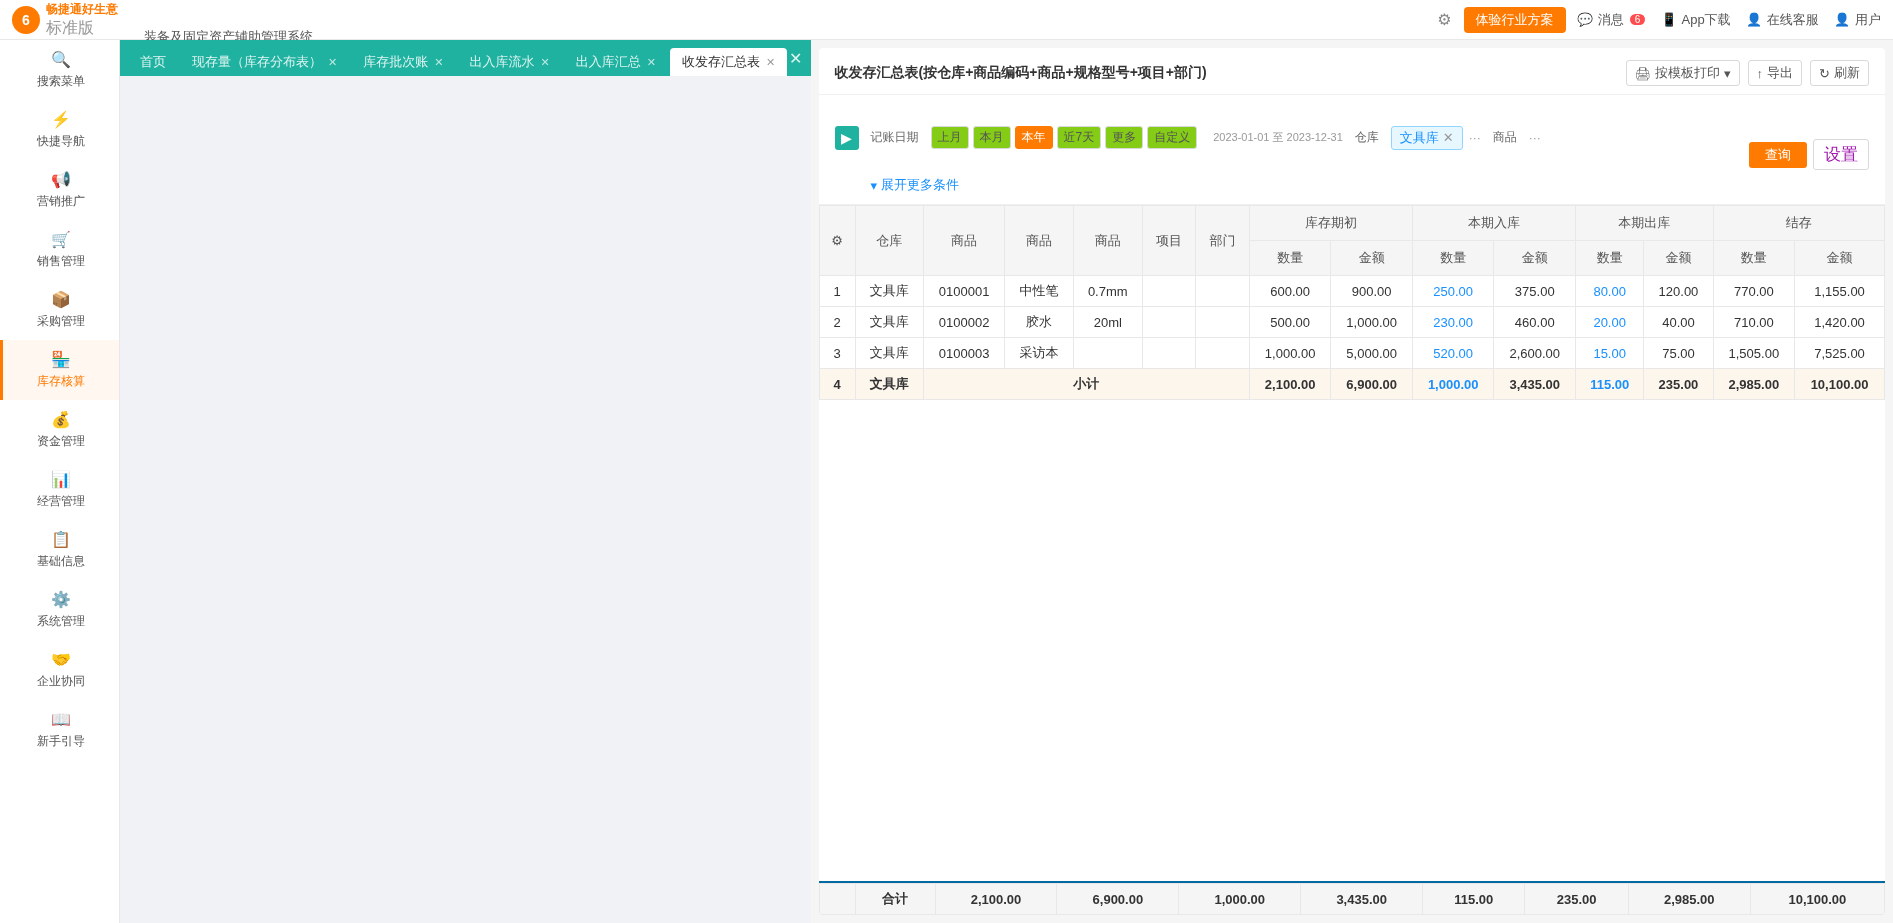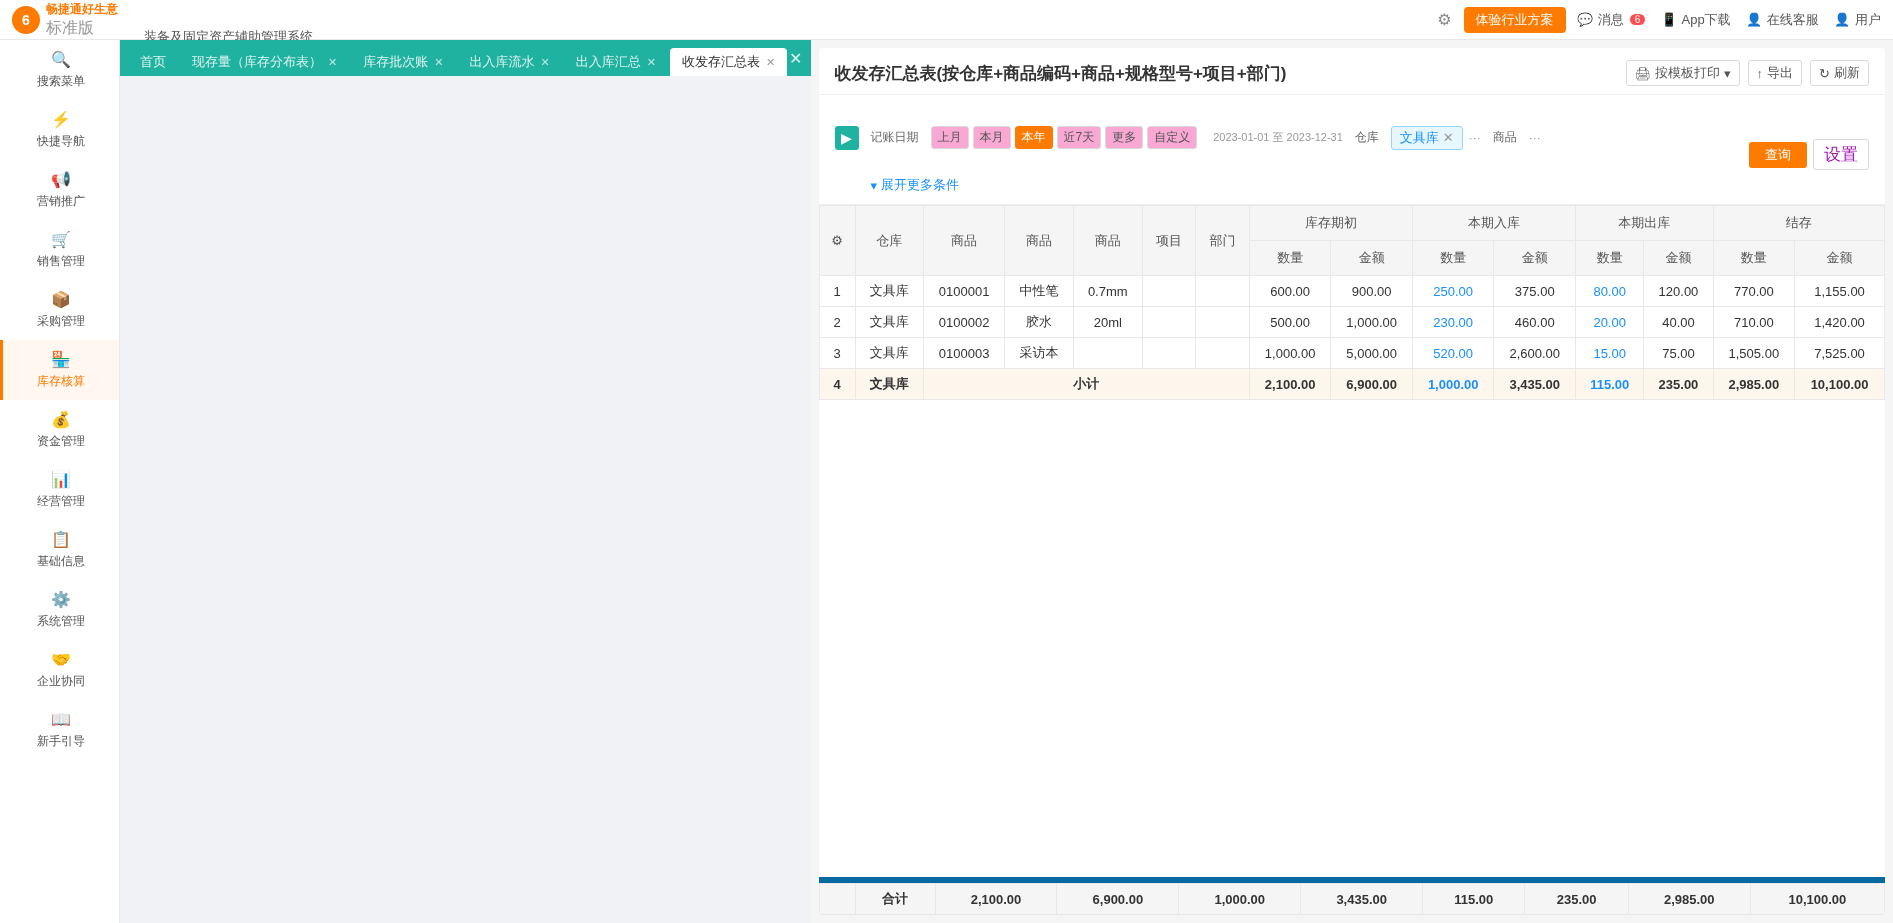--- a/index.html
+++ b/index.html
@@ -39,30 +39,30 @@
     .tab-close { font-size: 11px; color: rgba(255,255,255,0.7); cursor: pointer; }
     .tab.active .tab-close { color: #999; }
     .tab-bar-close { margin-left: auto; color: rgba(255,255,255,0.85); cursor: pointer; font-size: 16px; }
 
     
     .page-content { flex: 1; background: #f5f5f5; overflow: auto; display: flex; flex-direction: column; }
     .page-inner { background: #fff; margin: 8px; border-radius: 4px; flex: 1; display: flex; flex-direction: column; overflow: hidden; }
 
     
     .page-header { padding: 12px 16px 8px; display: flex; align-items: center; justify-content: space-between; border-bottom: 1px solid #f0f0f0; }
-    .page-title { font-size: 17px; font-weight: bold; color: #333; }
+    .page-title { font-size: 14px; font-weight: bold; color: #333; }
     .page-header-actions { display: flex; gap: 8px; align-items: center; }
     .action-btn { display: flex; align-items: center; gap: 4px; color: #555; cursor: pointer; font-size: 12px; padding: 3px 8px; border: 1px solid #d9d9d9; border-radius: 3px; background: #fff; }
 
     
     .filter-area { padding: 10px 16px; border-bottom: 1px solid #f0f0f0; background: #fff; }
     .filter-row { display: flex; align-items: center; gap: 12px; flex-wrap: wrap; }
     .filter-label { color: #666; font-size: 12px; white-space: nowrap; }
     .date-options { display: flex; gap: 4px; align-items: center; }
-    .date-btn { padding: 2px 6px; border: 1px solid #d9d9d9; border-radius: 3px; cursor: pointer; font-size: 12px; color: #555; background: #f9a8d4; }
+    .date-btn { padding: 2px 6px; border: 1px solid #d9d9d9; border-radius: 3px; cursor: pointer; font-size: 12px; color: #555; background: #84cc16; }
     .date-btn.active { background: #ff7a00; color: #fff; border-color: #ff7a00; }
     .date-range { font-size: 11px; color: #999; margin-left: 4px; }
     .warehouse-filter { display: flex; align-items: center; gap: 6px; }
     .filter-tag { display: flex; align-items: center; gap: 4px; background: #e6f7ff; border: 1px solid #91d5ff; border-radius: 3px; padding: 2px 8px; font-size: 12px; color: #1890ff; }
     .filter-tag-close { cursor: pointer; color: #999; }
     .filter-more { color: #999; font-size: 12px; cursor: pointer; }
     .expand-btn { display: flex; align-items: center; gap: 4px; color: #1890ff; cursor: pointer; font-size: 12px; margin-top: 6px; }
     .search-btn { background: #ff7a00; color: #fff; border: none; padding: 4px 16px; border-radius: 3px; cursor: pointer; font-size: 13px; }
     .set-btn { border: 1px solid #d9d9d9; background: #fff; color: #a21caf; padding: 3px 10px; border-radius: 3px; cursor: pointer; font-size: 17px; }
 
@@ -356,21 +356,21 @@
   <td>3,435.00</td>
   <td><span class="link-val">115.00</span></td>
   <td>235.00</td>
   <td>2,985.00</td>
   <td>10,100.00</td>
 </tr>
               </tbody>
           </table>
         </div>
 
-        <div style="border-top:6px solid #0369a1;">
+        <div style="border-top:2px solid #0369a1;">
           <table class="footer-table">
             <tbody>
                 <tr>
               <td style="width:36px;"></td>
               <td colspan="6">合计</td>
               <td>2,100.00</td>
               <td>6,900.00</td>
               <td>1,000.00</td>
               <td>3,435.00</td>
               <td>115.00</td>

